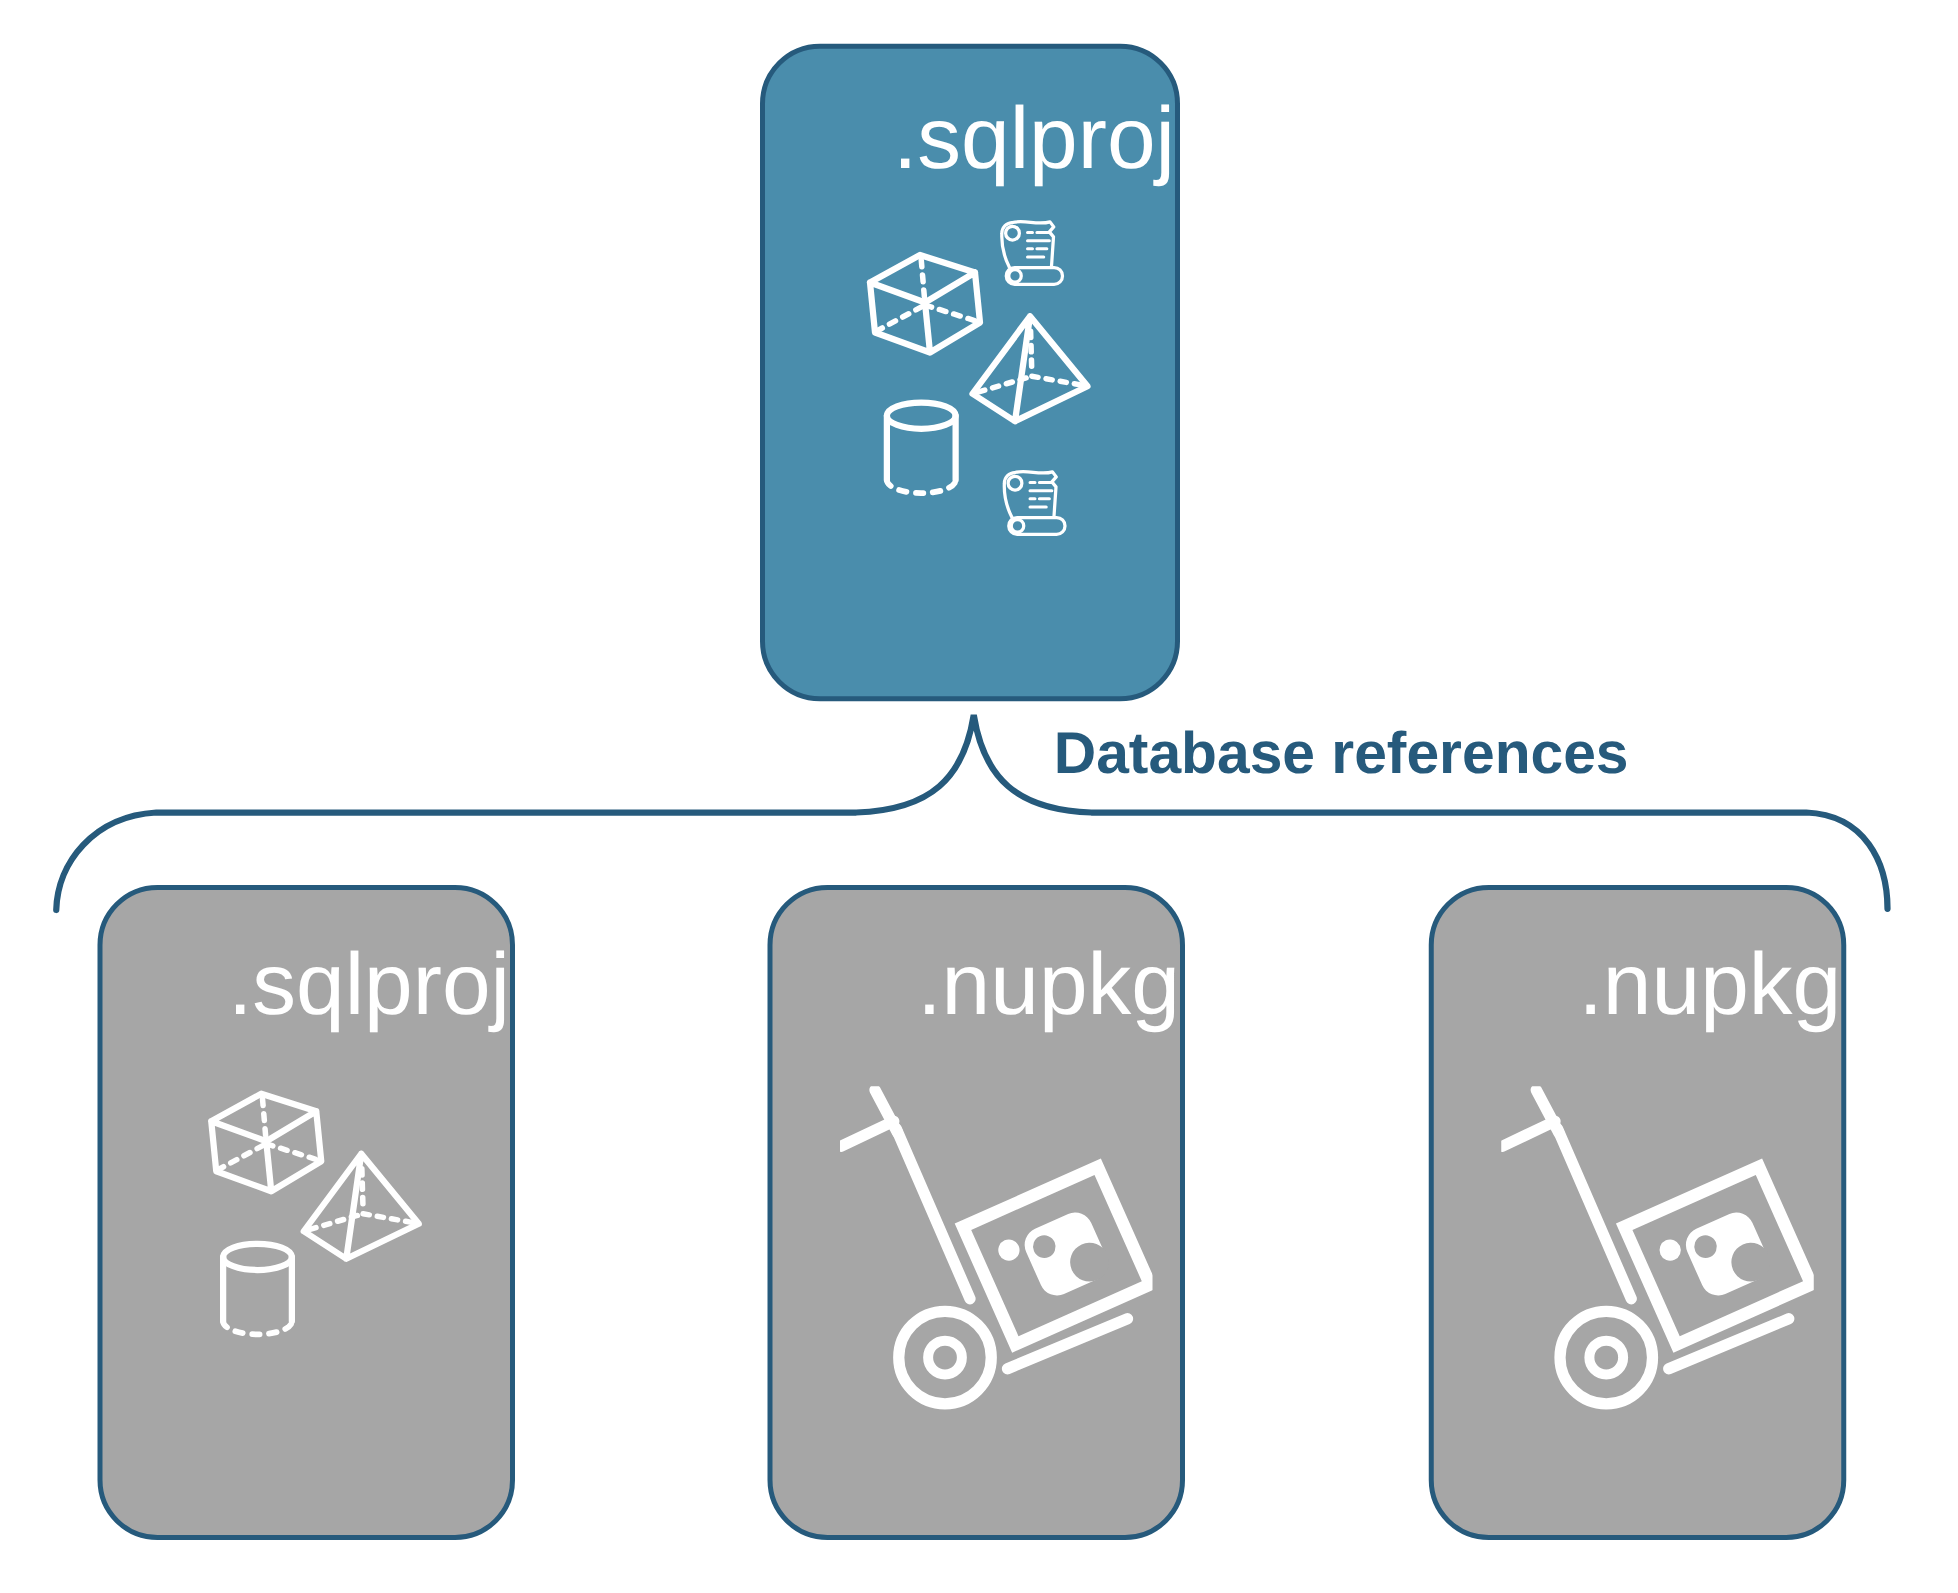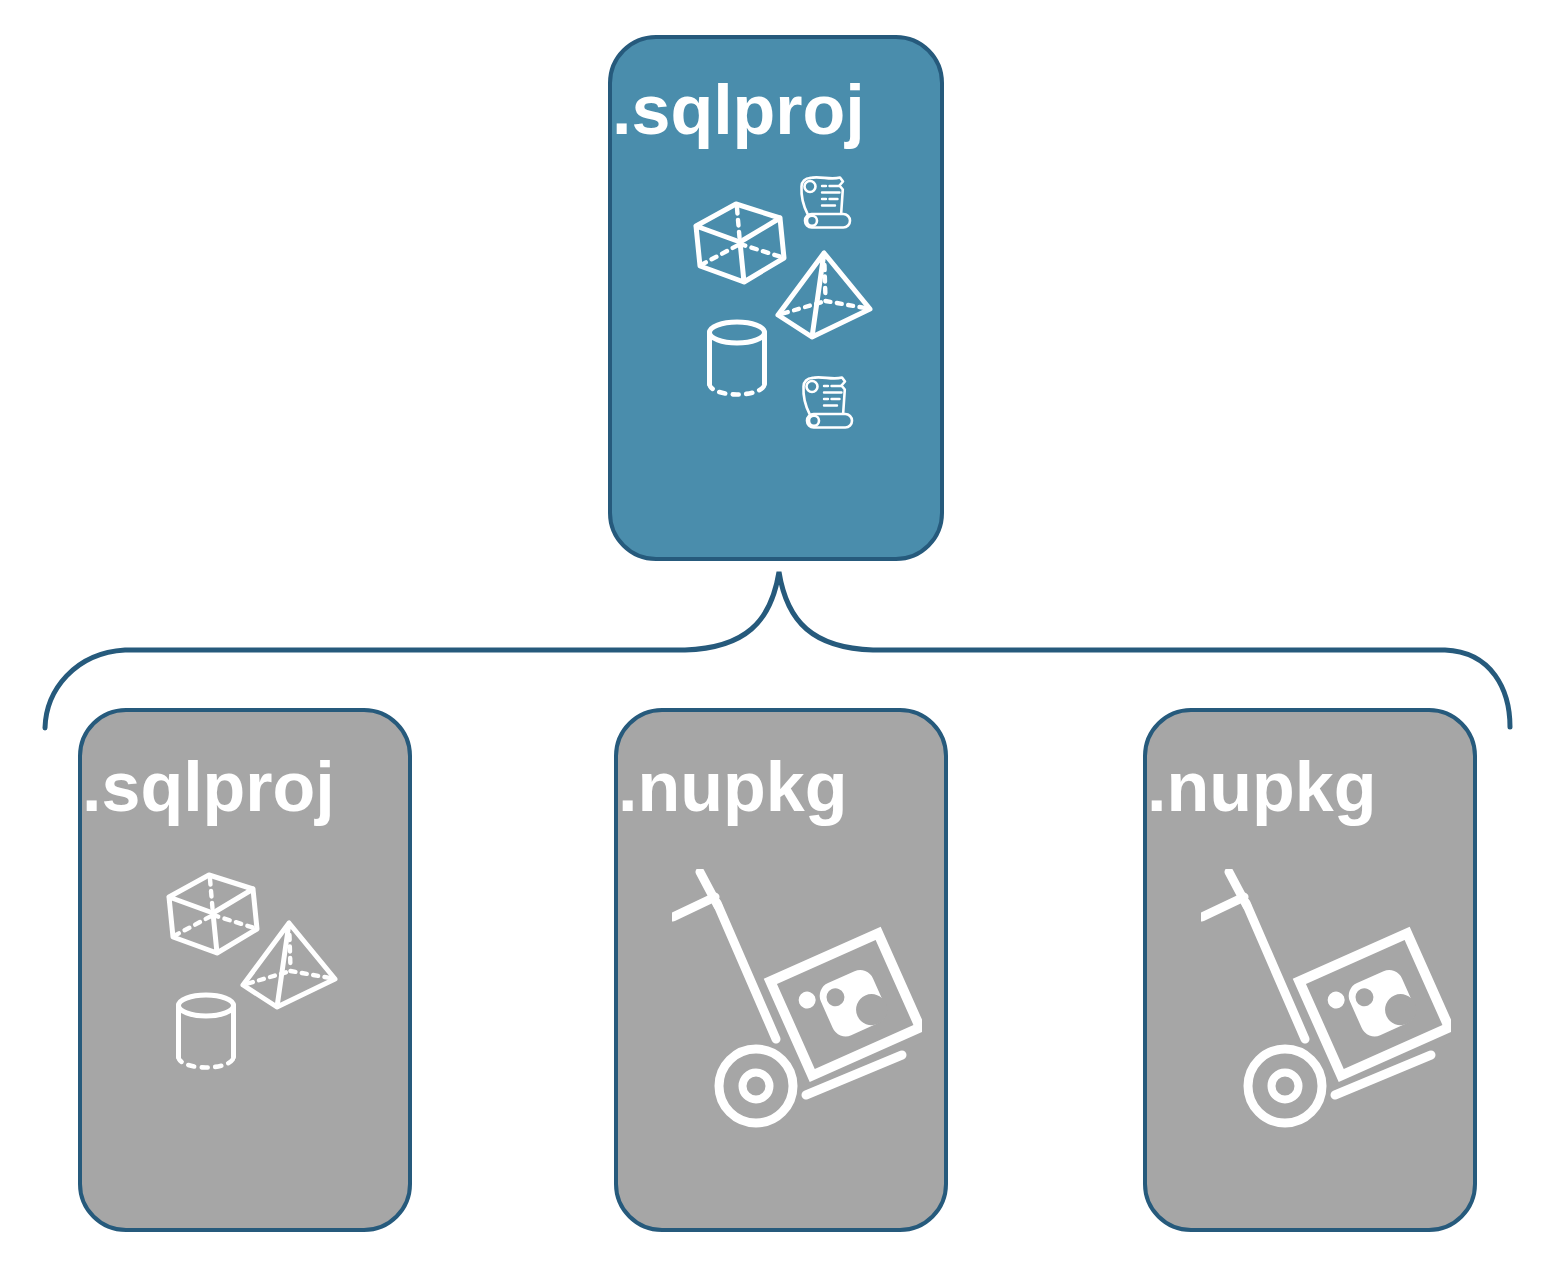--- a/index.html
+++ b/index.html
@@ -22,23 +22,23 @@
   }
   .node-child{
     top:708px;width:334px;height:524px;
     background:#A6A6A6;
   }
   .node-child.c0{left:78px;}
   .node-child.c1{left:614px;}
   .node-child.c2{left:1143px;}
   .node-title{
     position:absolute;left:0;right:0;top:36px;
-    text-align:left;
+    text-align:right;
     color:#ffffff;
-    font-size:70px;font-weight:700;
+    font-size:70px;font-weight:400;
     letter-spacing:0px;
     line-height:1;
     white-space:nowrap;
   }
   .icons{position:absolute;}
   .brace-svg{position:absolute;left:30px;top:555px;width:1490px;height:190px;}
   .connector-label{
     position:absolute;left:843px;top:578px;
     color:#265A7C;
     font-size:47px;font-weight:700;
@@ -107,20 +107,21 @@
       <use href="#ic-pyramid" x="90" y="85"></use>
       <use href="#ic-cylinder" x="18" y="155"></use>
       <use href="#ic-scroll" x="114" y="208"></use>
     </svg>
   </div>
 
   <svg class="brace-svg" viewBox="0 0 1490 190">
     <path d="M15,173 C16,135 45,98 95,95 L655,95 C715,93 741,67 749,17
              C757,67 783,93 843,95 L1415,95 C1462,97 1480,135 1480,172" fill="none" stroke="#265A7C" stroke-width="5" stroke-linecap="round"></path>
   </svg>
+  <div class="connector-label">Database references</div>
 
   <div class="node node-child c0">
     <div class="node-title" style="top:40px">.sqlproj</div>
     <svg class="icons" style="left:77px;top:152px" width="195" height="215" viewBox="0 0 195 215">
       <use href="#ic-cube" x="6" y="5"></use>
       <use href="#ic-pyramid" x="80" y="55"></use>
       <use href="#ic-cylinder" x="12" y="128"></use>
     </svg>
   </div>
 

